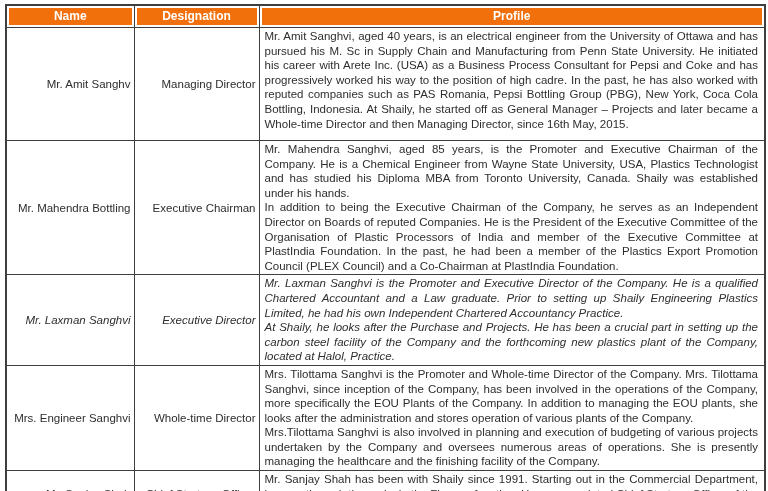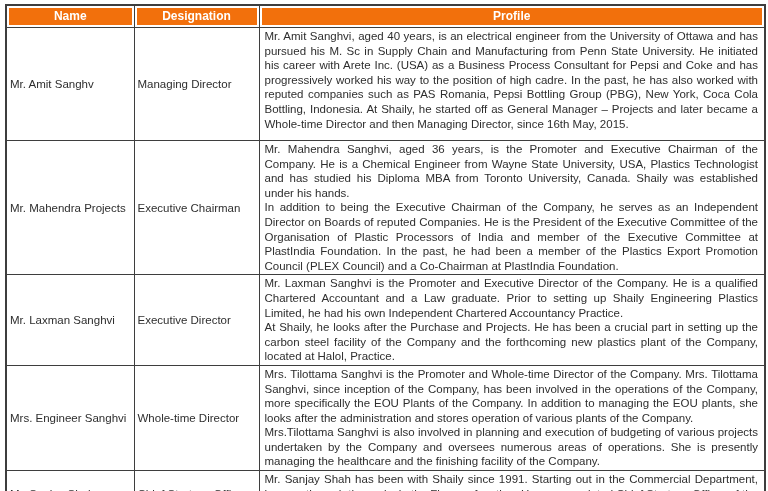--- a/index.html
+++ b/index.html
@@ -38,37 +38,37 @@
     font-weight:bold;
     padding:1px 0 2px 0;
     line-height:14px;
   }
   td{
     border:1px solid var(--border);
     color:var(--body-text);
     font-size:11.5px;
   }
   .name-cell,.desig-cell{
-    text-align:left;
+    text-align:right;
     vertical-align:middle;
     padding:2px 3px;
   }
   .profile-cell{
     vertical-align:top;
     padding:1px 6px 1px 5px;
   }
   .profile-cell p{
     margin:0;
     text-align:justify;
     line-height:14.6px;
   }
   
   tbody tr:nth-child(1) td{height:113px;}
   tbody tr:nth-child(2) td{height:115px;}
-  tbody tr:nth-child(3) td{height:89px;}
+  tbody tr:nth-child(3) td{height:89px;font-style:italic;}
   tbody tr:nth-child(4) td{height:102px;}
   tbody tr:nth-child(5) td{height:44px;}
 </style>
 </head>
 <body>
 
 <div class="wrap">
   <table>
     <colgroup>
       <col class="c-name">
@@ -90,24 +90,24 @@
     </thead>
     <tbody>
         <tr>
           <td class="name-cell">Mr. Amit Sanghv</td>
           <td class="desig-cell">Managing Director</td>
           <td class="profile-cell">
             <p>Mr. Amit Sanghvi, aged 40 years, is an electrical engineer from the University of Ottawa and has pursued his M. Sc in Supply Chain and Manufacturing from Penn State University. He initiated his career with Arete Inc. (USA) as a Business Process Consultant for Pepsi and Coke and has progressively worked his way to the position of high cadre. In the past, he has also worked with reputed companies such as PAS Romania, Pepsi Bottling Group (PBG), New York, Coca Cola Bottling, Indonesia. At Shaily, he started off as General Manager – Projects and later became a Whole-time Director and then Managing Director, since 16th May, 2015.</p>
           </td>
         </tr>
         <tr>
-          <td class="name-cell">Mr. Mahendra Projects</td>
+          <td class="name-cell">Mr. Mahendra Bottling</td>
           <td class="desig-cell">Executive Chairman</td>
           <td class="profile-cell">
-            <p>Mr. Mahendra Sanghvi, aged 36 years, is the Promoter and Executive Chairman of the Company. He is a Chemical Engineer from Wayne State University, USA, Plastics Technologist and has studied his Diploma MBA from Toronto University, Canada. Shaily was established under his hands.</p>
+            <p>Mr. Mahendra Sanghvi, aged 85 years, is the Promoter and Executive Chairman of the Company. He is a Chemical Engineer from Wayne State University, USA, Plastics Technologist and has studied his Diploma MBA from Toronto University, Canada. Shaily was established under his hands.</p>
             <p>In addition to being the Executive Chairman of the Company, he serves as an Independent Director on Boards of reputed Companies. He is the President of the Executive Committee of the Organisation of Plastic Processors of India and member of the Executive Committee at PlastIndia Foundation. In the past, he had been a member of the Plastics Export Promotion Council (PLEX Council) and a Co-Chairman at PlastIndia Foundation.</p>
           </td>
         </tr>
         <tr>
           <td class="name-cell">Mr. Laxman Sanghvi</td>
           <td class="desig-cell">Executive Director</td>
           <td class="profile-cell">
             <p>Mr. Laxman Sanghvi is the Promoter and Executive Director of the Company. He is a qualified Chartered Accountant and a Law graduate. Prior to setting up Shaily Engineering Plastics Limited, he had his own Independent Chartered Accountancy Practice.</p>
             <p>At Shaily, he looks after the Purchase and Projects. He has been a crucial part in setting up the carbon steel facility of the Company and the forthcoming new plastics plant of the Company, located at Halol, Practice.</p>
           </td>

